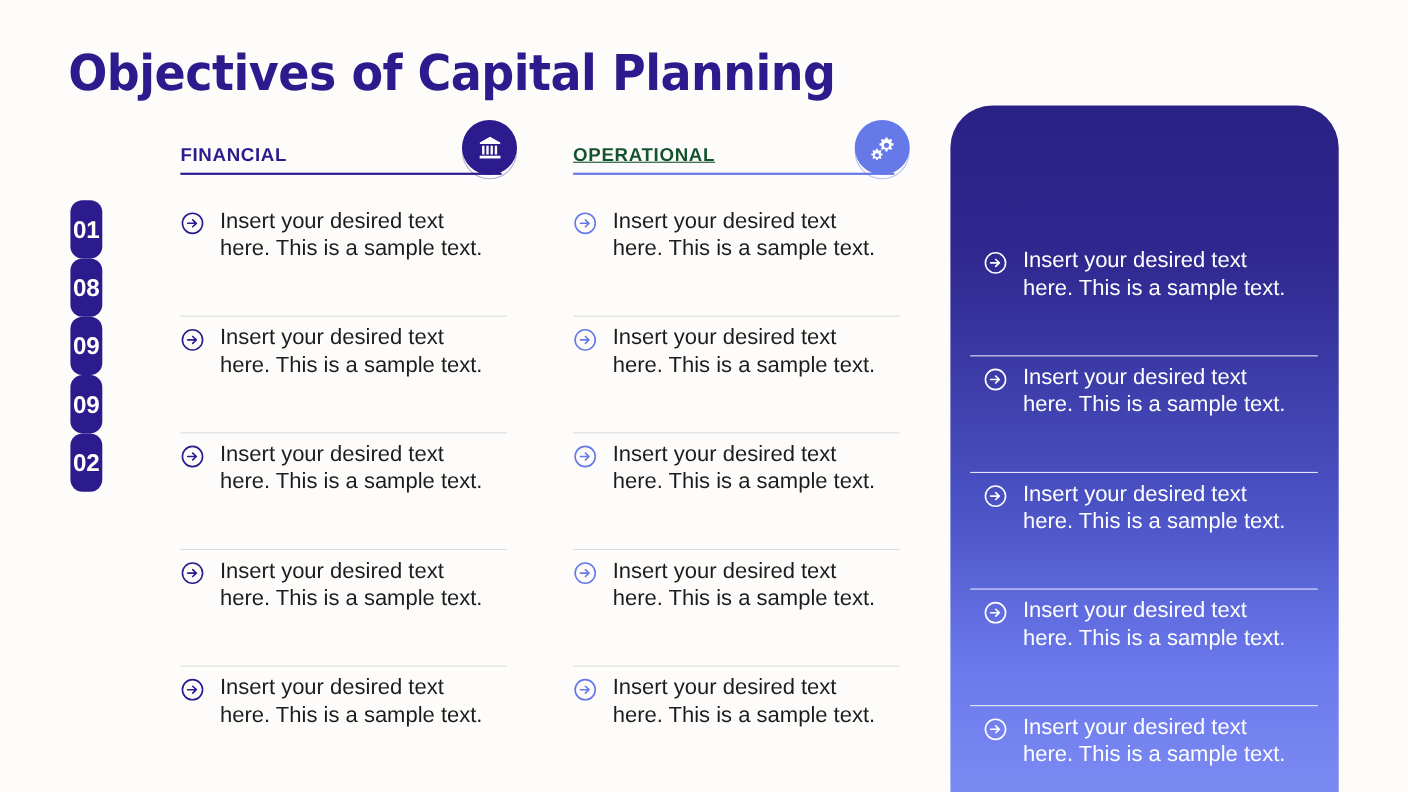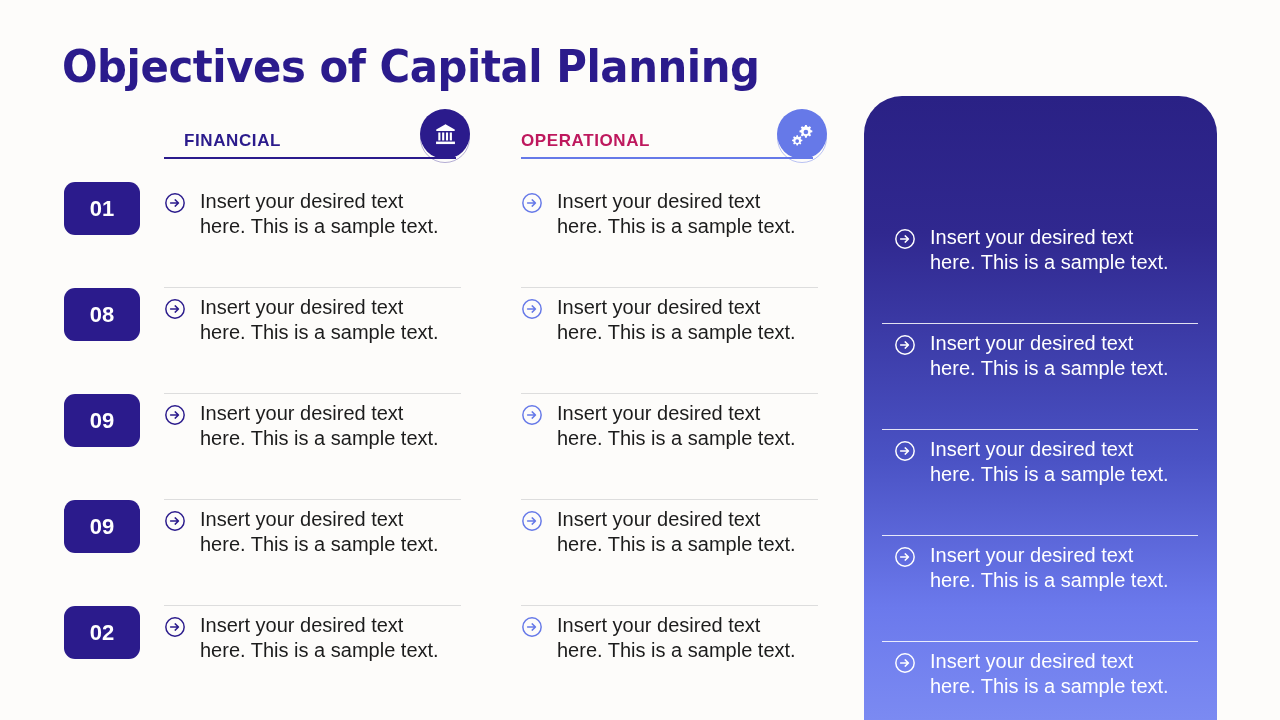--- a/index.html
+++ b/index.html
@@ -43,22 +43,22 @@
     height: 37px;
   }
   .col-head-label {
     position: absolute;
     left: 0;
     top: 9px;
     font-size: 17px;
     font-weight: bold;
     letter-spacing: 0.6px;
   }
-  .label-navy  { color: #2b1b8c; margin-left: 20px; }
-  .label-peri  { color: #be185d; }
+  .label-navy  { color: #2b1b8c; }
+  .label-peri  { color: #14532d; text-decoration: underline; }
   .label-white { color: #ffffff; }
 
   .col-head-rule {
     position: absolute;
     left: 0;
     bottom: 0;
     height: 2px;
     width: 292px;
     background: #2b1b8c;
   }
@@ -134,31 +134,30 @@
     width: 316px;
   }
 
   
   .badges {
     position: absolute;
     left: 64px;
     top: 182px;
   }
   .badge {
-    width: 76px;
+    width: 29px;
     height: 53px;
     border-radius: 11px;
     background: #2b1b8c;
     color: #ffffff;
     font-size: 22px;
     font-weight: bold;
     display: flex;
     align-items: center;
     justify-content: center;
-    margin-bottom: 53px;
   }
 
   
   .impact-panel {
     position: absolute;
     left: 864px;
     top: 96px;
     width: 353px;
     height: 624px;
     border-radius: 38px 38px 0 0;

